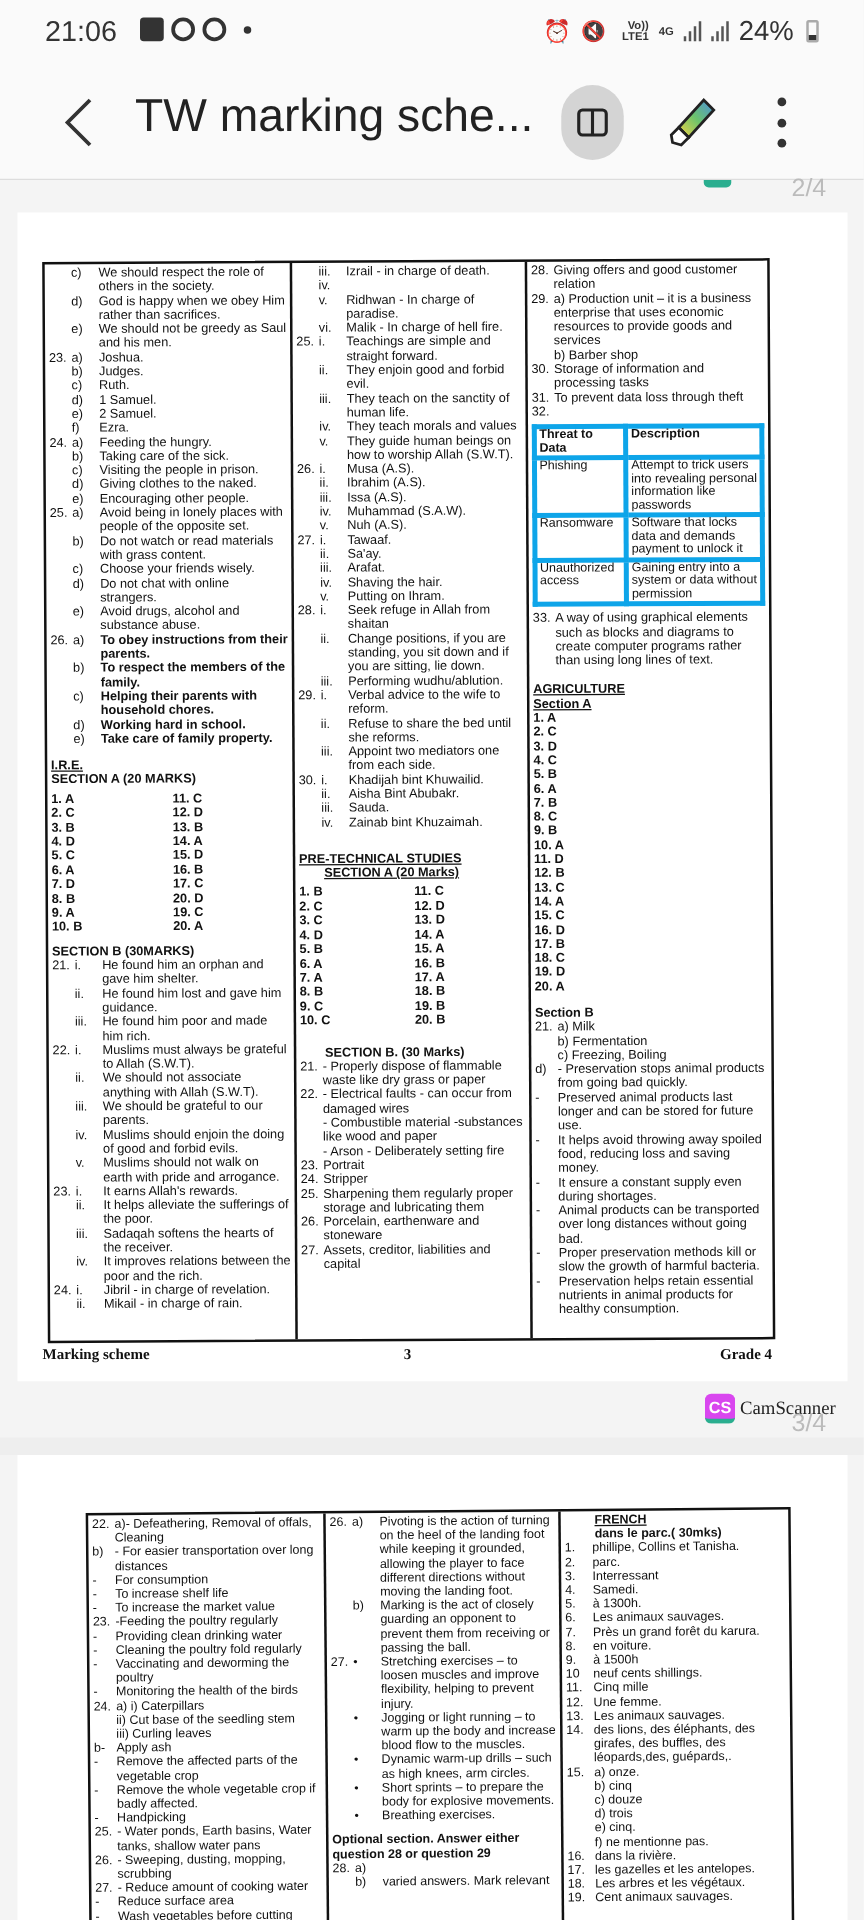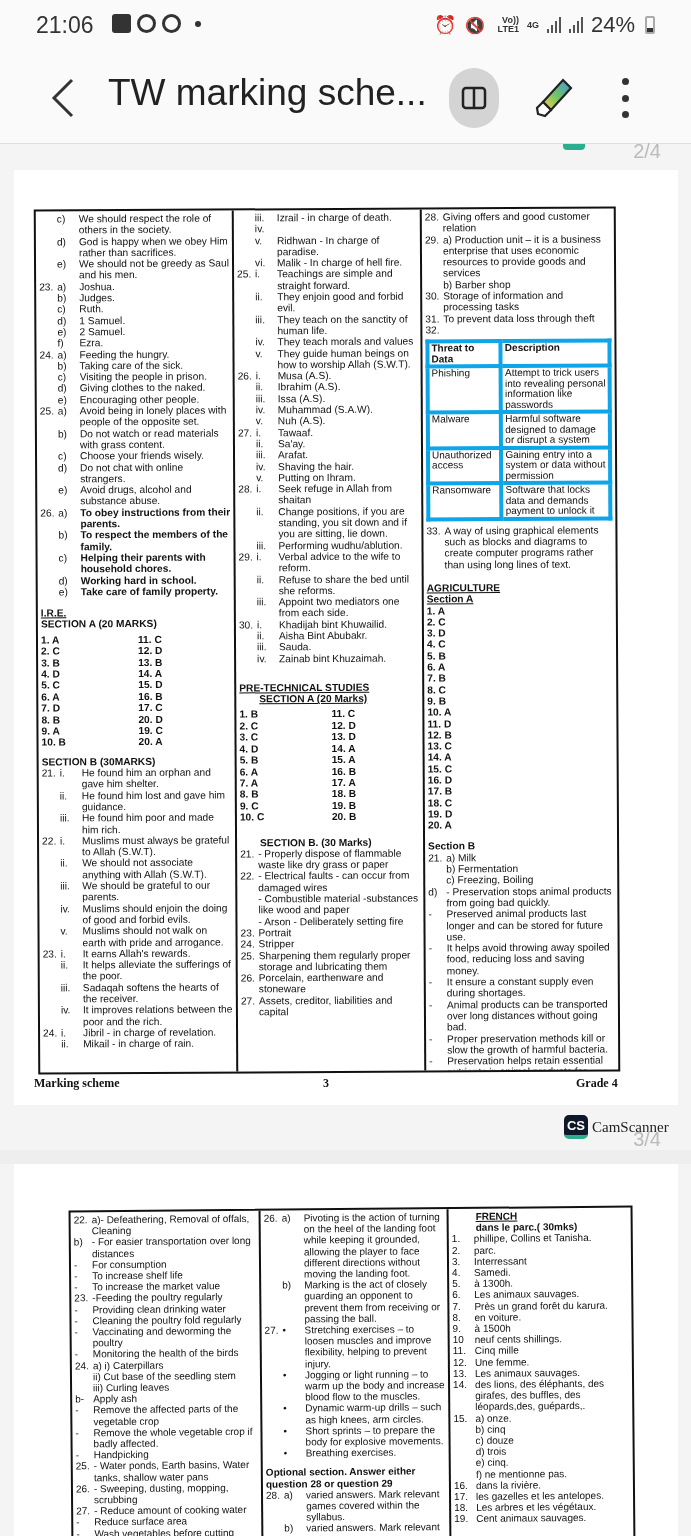--- a/index.html
+++ b/index.html
@@ -37,21 +37,21 @@
 .txt{flex:1}
 .h{font-weight:bold;text-decoration:underline}
 .bold{font-weight:bold}
 .mcq{display:grid;grid-template-columns:1fr 1fr;column-gap:4px;font-weight:bold;margin:4px 0}
 .mcq div{line-height:11.4px}
 table.threat{border-collapse:collapse;width:186px;margin:4px 0;font-size:10px;line-height:10.5px}
 table.threat td,table.threat th{border:4px solid #0ea5e9;vertical-align:top;text-align:left;padding:0 2px}
 table.threat th{font-weight:bold}
 .footer{position:absolute;top:1076px;font-size:12px;font-weight:bold;font-family:"Liberation Serif",serif;color:#111}
 .cs{position:absolute;left:564px;top:1115px;display:flex;align-items:center;gap:4px}
-.cs-logo{width:24px;height:24px;border-radius:5px;background:#0f172a;color:#fff;font-weight:bold;font-size:13px;display:flex;align-items:center;justify-content:center;border-bottom:4px solid #2aae8f}
+.cs-logo{width:24px;height:24px;border-radius:5px;background:#d946ef;color:#fff;font-weight:bold;font-size:13px;display:flex;align-items:center;justify-content:center;border-bottom:4px solid #2aae8f}
 .cs-text{font-family:"Liberation Serif",serif;font-size:15px;color:#222}
 .gap{position:absolute;left:0;top:1150px;width:691px;height:14px;background:#eee}
 .scanpage2{position:absolute;left:14px;top:1164px;width:664px;height:372px;background:#fff}
 .sheet2{position:absolute;left:70px;top:1208px;width:564px;height:340px;border:2px solid #111;font-size:10px;line-height:11.2px;color:#111;transform:rotate(-0.5deg)}
 .c2a{left:0;width:190px;border-right:2px solid #111}
 .c2b{left:190px;width:188px;border-right:2px solid #111}
 .c2c{left:378px;width:186px}
 .fr .num{width:22px}
 </style>
 </head>
@@ -607,30 +607,26 @@
         <th>Threat to Data</th>
         <th>Description</th>
       </tr>
         </thead>
       <tbody id="p3c3tbody">
           <tr>
             <td>Phishing</td>
             <td>Attempt to trick users into revealing personal information like passwords</td>
           </tr>
           <tr>
-            <td>Malware</td>
-            <td>Harmful software designed to damage or disrupt a system</td>
+            <td>Ransomware</td>
+            <td>Software that locks data and demands payment to unlock it</td>
           </tr>
           <tr>
             <td>Unauthorized access</td>
             <td>Gaining entry into a system or data without permission</td>
-          </tr>
-          <tr>
-            <td>Ransomware</td>
-            <td>Software that locks data and demands payment to unlock it</td>
           </tr>
         </tbody>
     </table>
     <div class="row">
       <span class="num">33.</span>
       <span class="txt">A way of using graphical elements such as blocks and diagrams to create computer programs rather than using long lines of text.</span>
     </div>
     <div style="height:12px"></div>
     <div class="h bold">AGRICULTURE</div>
     <div class="h bold">Section A</div>
@@ -846,21 +842,20 @@
           <span class="sub">•</span>
           <span class="txt">Breathing exercises.</span>
         </div>
       </div>
     <div style="height:8px"></div>
     <div class="bold">Optional section. Answer either question 28 or question 29</div>
     <div id="p4c2b">
         <div class="row">
           <span class="num">28.</span>
           <span class="sub">a)</span>
-          <span class="txt">varied answers. Mark relevant games covered within the syllabus.</span>
         </div>
         <div class="row">
           <span class="num"></span>
           <span class="sub">b)</span>
           <span class="txt">varied answers. Mark relevant</span>
         </div>
       </div>
   </div>
   <div class="col c2c fr">
     <div class="h bold" style="padding-left:24px">FRENCH</div>

